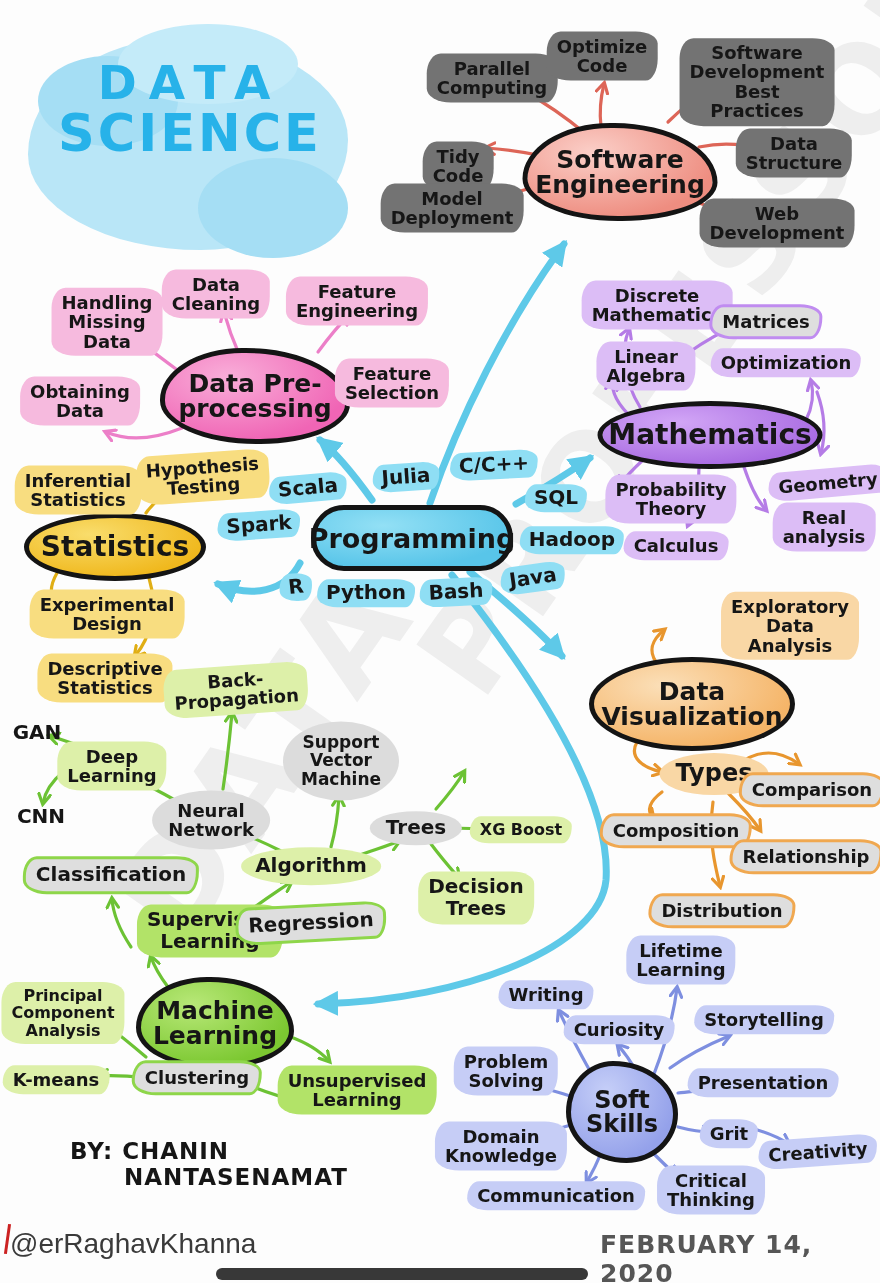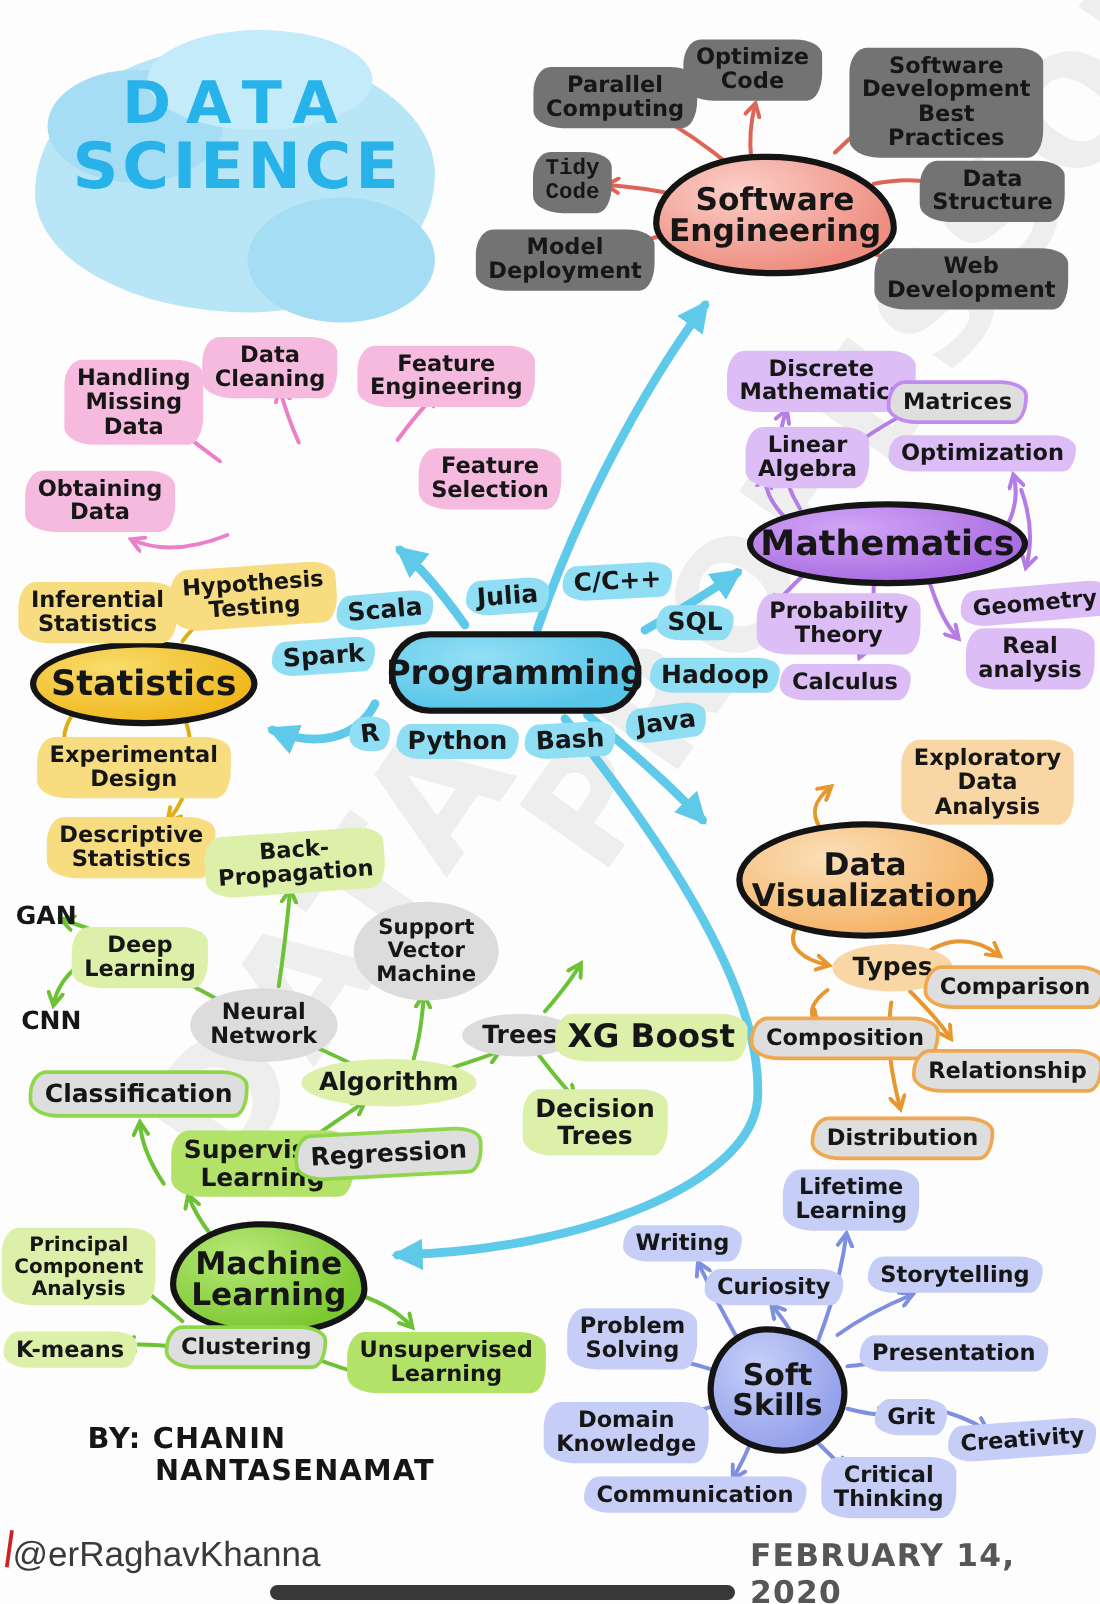--- a/index.html
+++ b/index.html
@@ -196,29 +196,31 @@
 
   <div class="node hub hub-se" style="left:620px;top:172px;width:185px;height:88px;">Software
 Engineering</div>
   <div class="node sat sat-se" style="left:492px;top:78px;">Parallel
 Computing</div>
   <div class="node sat sat-se" style="left:602px;top:56px;">Optimize
 Code</div>
   <div class="node sat sat-se" style="left:757px;top:82px;">Software
 Development
 Best Practices</div>
-  <div class="node sat sat-se" style="left:458px;top:146px;font-family:Liberation Mono, monospace;">Tidy
+  <div class="node sat sat-se" style="left:458px;top:166px;">Tidy
 Code</div>
   <div class="node sat sat-se" style="left:794px;top:153px;">Data
 Structure</div>
   <div class="node sat sat-se" style="left:452px;top:208px;">Model
 Deployment</div>
   <div class="node sat sat-se" style="left:777px;top:223px;">Web
 Development</div>
 
+  <div class="node hub hub-dp" style="left:255px;top:396px;width:180px;height:86px;">Data Pre-
+processing</div>
   <div class="node sat sat-dp" style="left:216px;top:294px;">Data
 Cleaning</div>
   <div class="node sat sat-dp" style="left:107px;top:322px;">Handling
 Missing
 Data</div>
   <div class="node sat sat-dp" style="left:357px;top:301px;">Feature
 Engineering</div>
   <div class="node sat sat-dp" style="left:392px;top:383px;">Feature
 Selection</div>
   <div class="node sat sat-dp" style="left:80px;top:401px;">Obtaining
@@ -257,41 +259,41 @@
   <div class="node sat sat-pr" style="left:572px;top:540px;">Hadoop</div>
   <div class="node sat sat-pr" style="left:296px;top:587px;transform:translate(-50%,-50%) rotate(-6deg);">R</div>
   <div class="node sat sat-pr" style="left:366px;top:593px;">Python</div>
   <div class="node sat sat-pr" style="left:456px;top:592px;transform:translate(-50%,-50%) rotate(-3deg);">Bash</div>
   <div class="node sat sat-pr" style="left:533px;top:578px;transform:translate(-50%,-50%) rotate(-8deg);">Java</div>
 
   <div class="node hub hub-dv" style="left:692px;top:704px;width:196px;height:84px;">Data
 Visualization</div>
   <div class="node sat sat-dv" style="left:766px;top:626px;">Exploratory
 Data Analysis</div>
-  <div class="node sat sat-dv" style="left:690px;top:774px;font-size:20px;padding:8px 16px;border-radius:50%;">Types</div>
+  <div class="node sat sat-dv" style="left:690px;top:774px;font-size:24px;padding:8px 16px;border-radius:50%;">Types</div>
   <div class="node sat out-or" style="left:812px;top:790px;">Comparison</div>
   <div class="node sat out-or" style="left:676px;top:831px;">Composition</div>
   <div class="node sat out-or" style="left:806px;top:857px;">Relationship</div>
   <div class="node sat out-or" style="left:722px;top:911px;">Distribution</div>
 
   <div class="node hub hub-ml" style="left:215px;top:1023px;width:148px;height:82px;">Machine
 Learning</div>
   <div class="node plain" style="left:37px;top:733px;">GAN</div>
   <div class="node sat sat-ml" style="left:112px;top:766px;">Deep
 Learning</div>
   <div class="node plain" style="left:41px;top:817px;">CNN</div>
   <div class="node sat gray" style="left:211px;top:820px;border-radius:50%;padding:10px 16px;">Neural
 Network</div>
   <div class="node sat sat-ml" style="left:236px;top:690px;transform:translate(-50%,-50%) rotate(-4deg);">Back-
 Propagation</div>
   <div class="node sat gray" style="left:341px;top:761px;border-radius:50%;padding:12px 18px;font-size:17px;">Support
 Vector
 Machine</div>
   <div class="node sat gray" style="left:416px;top:828px;border-radius:50%;padding:6px 16px;font-size:20px;">Trees</div>
-  <div class="node sat sat-ml" style="left:521px;top:830px;font-size:26px;">XG Boost</div>
+  <div class="node sat sat-ml" style="left:521px;top:830px;font-size:16px;">XG Boost</div>
   <div class="node sat sat-ml" style="left:311px;top:866px;font-size:20px;border-radius:50%;padding:8px 14px;">Algorithm</div>
   <div class="node sat sat-ml" style="left:476px;top:898px;font-size:20px;">Decision
 Trees</div>
   <div class="node sat out-gr" style="left:111px;top:875px;font-size:20px;">Classification</div>
   <div class="node sat sat-mlx" style="left:166px;top:931px;font-size:20px;margin-left:44px;">Supervised
 Learning</div>
   <div class="node sat out-gr" style="left:311px;top:923px;font-size:20px;transform:translate(-50%,-50%) rotate(-3deg);">Regression</div>
   <div class="node sat sat-ml" style="left:63px;top:1013px;font-size:16px;">Principal
 Component
 Analysis</div>

